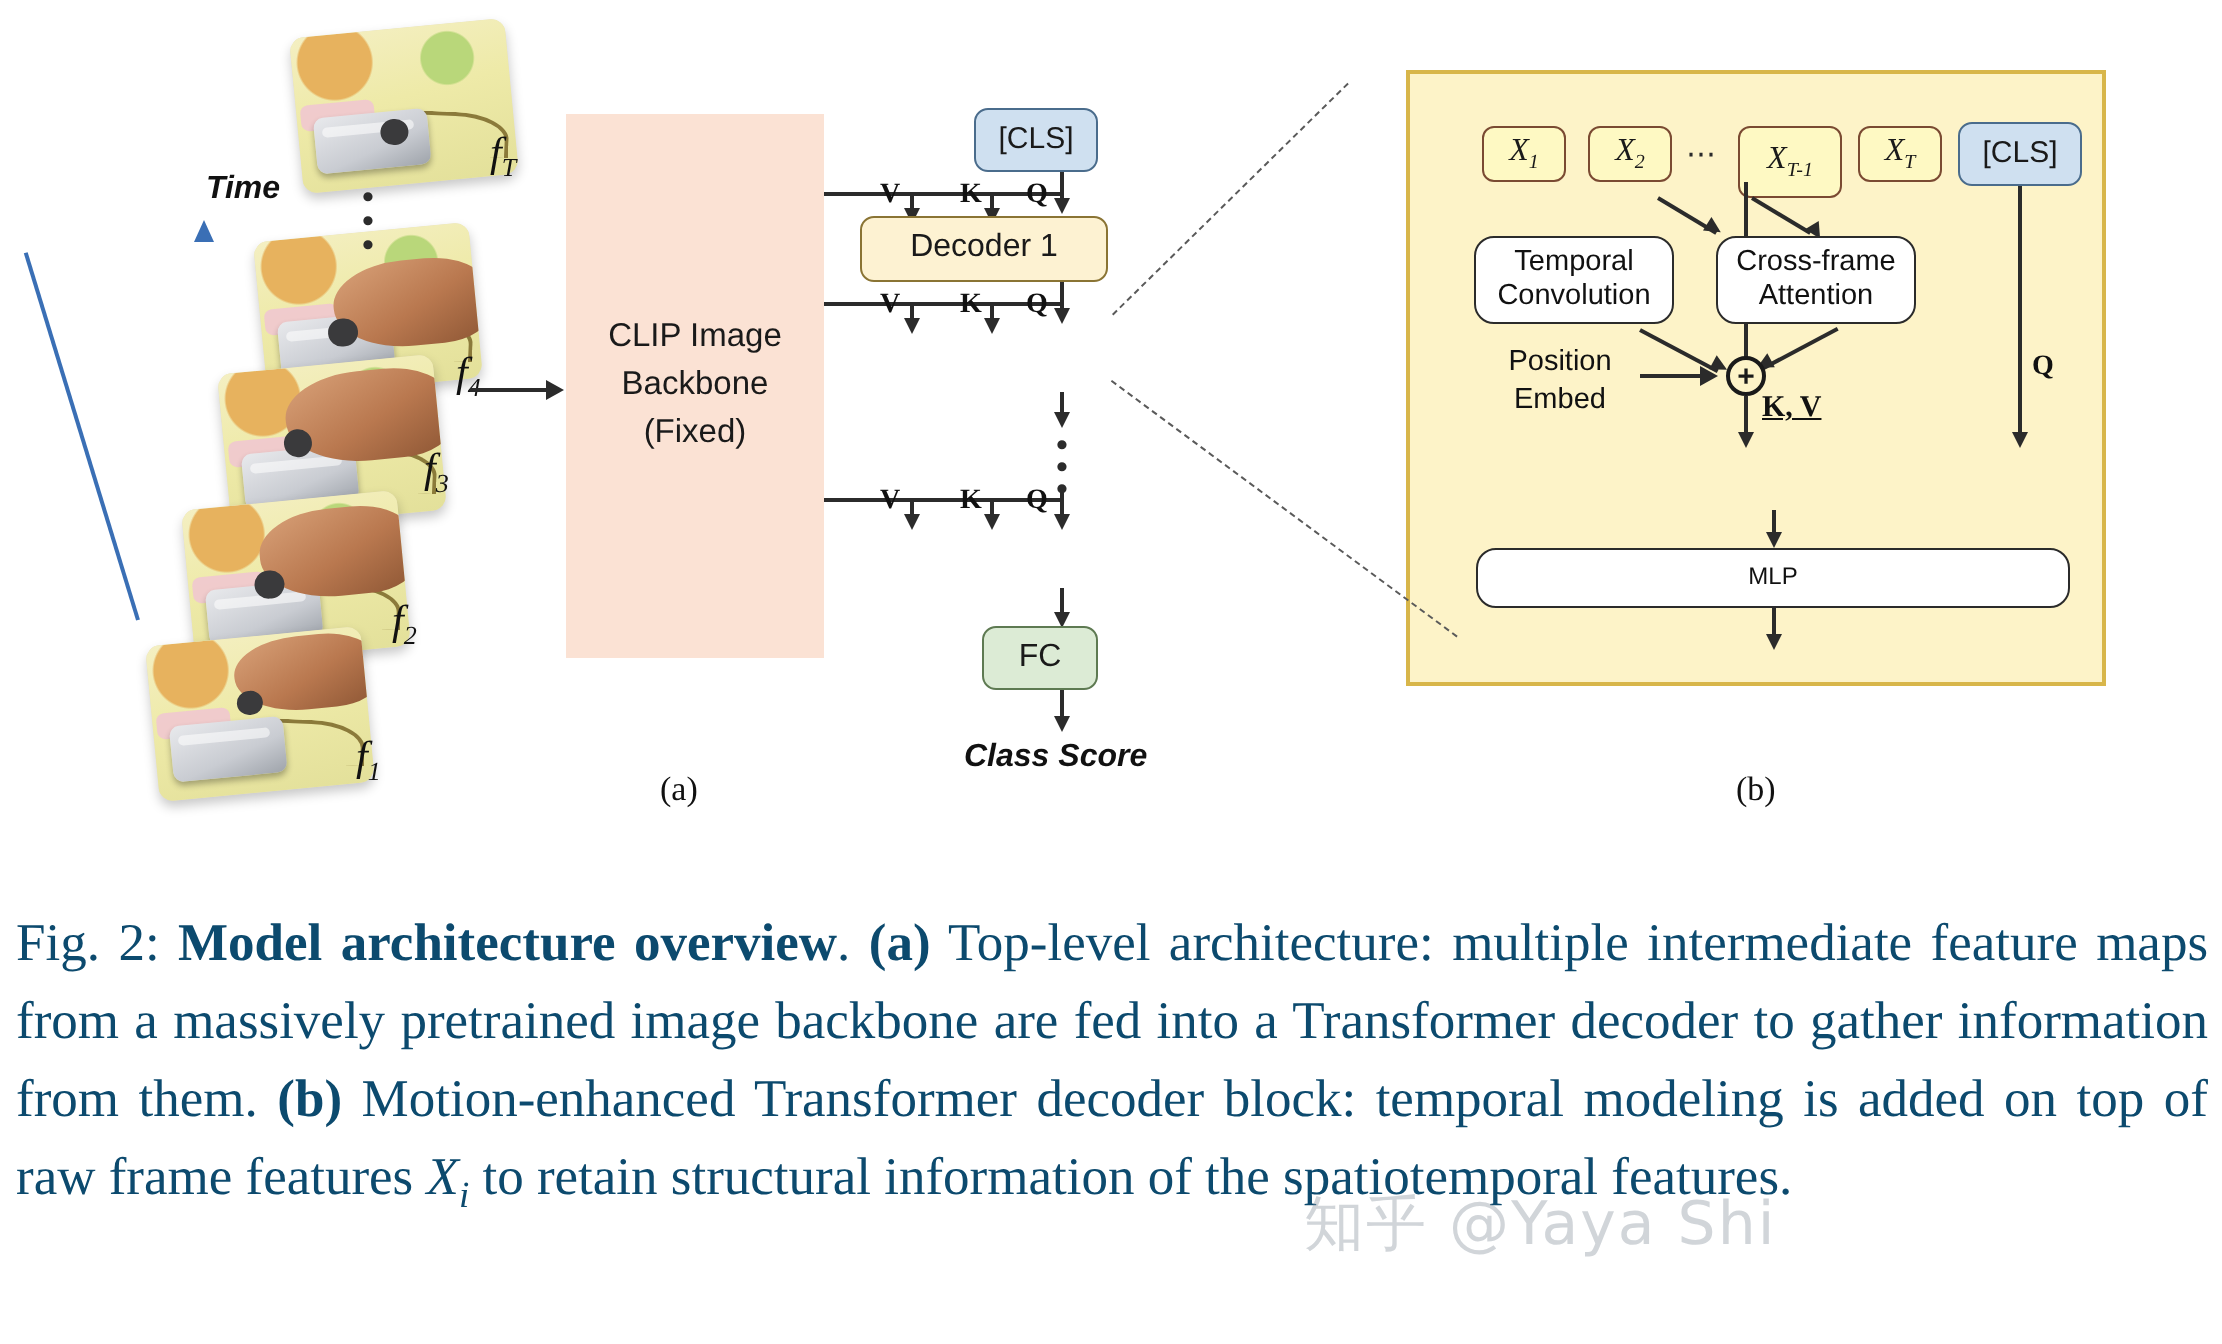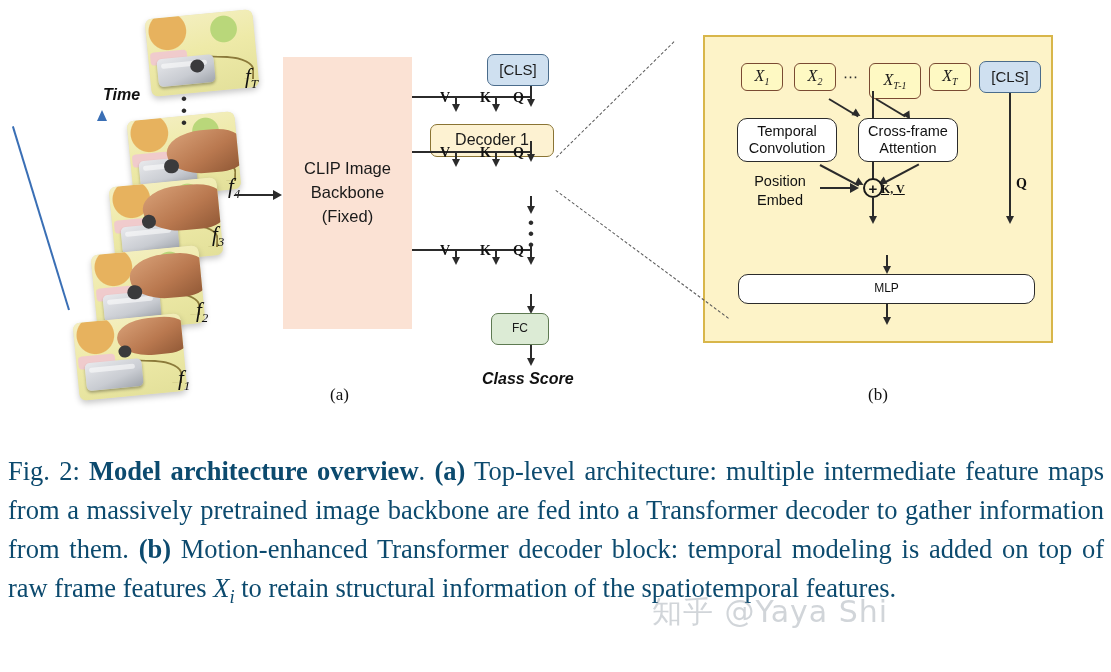--- a/index.html
+++ b/index.html
@@ -253,21 +253,21 @@
 
   <div class="hline" style="left:412px; top:96px; width:118px;"></div>
   <div class="vline" style="left:455px; top:96px; height:12px;"></div>
   <div class="arrowdown" style="left:451.5px; top:104px;"></div>
   <div class="vline" style="left:495px; top:96px; height:12px;"></div>
   <div class="arrowdown" style="left:491.5px; top:104px;"></div>
   <div class="lbl serif-b" style="left:440px; top:90px; font-size:14px;">V</div>
   <div class="lbl serif-b" style="left:480px; top:90px; font-size:14px;">K</div>
   <div class="lbl serif-b" style="left:513px; top:90px; font-size:14px;">Q</div>
 
-  <div class="box box-dec" style="left:430px; top:124px; width:124px; height:33px; font-size:16px;">Decoder 1</div>
+  <div class="box box-dec" style="left:430px; top:108px; width:124px; height:33px; font-size:16px;">Decoder 1</div>
 
   <div class="vline" style="left:530px; top:141px; height:18px;"></div>
   <div class="arrowdown" style="left:526.5px; top:154px;"></div>
 
   <div class="hline" style="left:412px; top:151px; width:118px;"></div>
   <div class="vline" style="left:455px; top:151px; height:12px;"></div>
   <div class="arrowdown" style="left:451.5px; top:159px;"></div>
   <div class="vline" style="left:495px; top:151px; height:12px;"></div>
   <div class="arrowdown" style="left:491.5px; top:159px;"></div>
   <div class="lbl serif-b" style="left:440px; top:145px; font-size:14px;">V</div>
@@ -291,21 +291,21 @@
   <div class="vline" style="left:530px; top:243px; height:18px;"></div>
   <div class="arrowdown" style="left:526.5px; top:257px;"></div>
   <div class="lbl serif-b" style="left:440px; top:243px; font-size:14px;">V</div>
   <div class="lbl serif-b" style="left:480px; top:243px; font-size:14px;">K</div>
   <div class="lbl serif-b" style="left:513px; top:243px; font-size:14px;">Q</div>
 
 
   <div class="vline" style="left:530px; top:294px; height:16px;"></div>
   <div class="arrowdown" style="left:526.5px; top:306px;"></div>
 
-  <div class="box box-fc" style="left:491px; top:313px; width:58px; height:32px; font-size:12px;">FC</div>
+  <div class="box box-fc" style="left:491px; top:313px; width:58px; height:32px; font-size:16px;">FC</div>
 
   <div class="vline" style="left:530px; top:345px; height:17px;"></div>
   <div class="arrowdown" style="left:526.5px; top:358px;"></div>
   <div class="lbl ital" style="left:482px; top:370px; font-size:16px; font-weight:600;">Class Score</div>
 
   <div class="box box-x" style="left:741px; top:63px; width:42px; height:28px;">
     <span style="font-family:'Liberation Serif',serif; font-style:italic; font-size:16px;">
       <span>X</span><sub style="font-size:10px;">1</sub>
     </span>
   </div>
@@ -366,21 +366,21 @@
     <span>Position</span><br>
     <span>Embed</span>
   </div>
   <div class="hline" style="left:820px; top:187px; width:32px;"></div>
   <div class="arrowright" style="left:850px; top:183px;"></div>
 
   <div class="plus" style="left:863px; top:178px;">+</div>
 
   <div class="vline" style="left:872px; top:198px; height:22px;"></div>
   <div class="arrowdown" style="left:868.5px; top:216px;"></div>
-  <div class="lbl serif-b" style="left:881px; top:182px; font-size:12px;text-decoration:underline;">K, V</div>
+  <div class="lbl serif-b" style="left:881px; top:196px; font-size:15px;text-decoration:underline;">K, V</div>
 
   <div class="vline" style="left:1009px; top:93px; height:127px;"></div>
   <div class="arrowdown" style="left:1005.5px; top:216px;"></div>
   <div class="lbl serif-b" style="left:1016px; top:176px; font-size:14px;">Q</div>
 
 
   <div class="vline" style="left:886px; top:255px; height:14px;"></div>
   <div class="arrowdown" style="left:882.5px; top:266px;"></div>
 
   <div class="box box-white" style="left:738px; top:274px; width:297px; height:30px; font-size:12px;">MLP</div>

